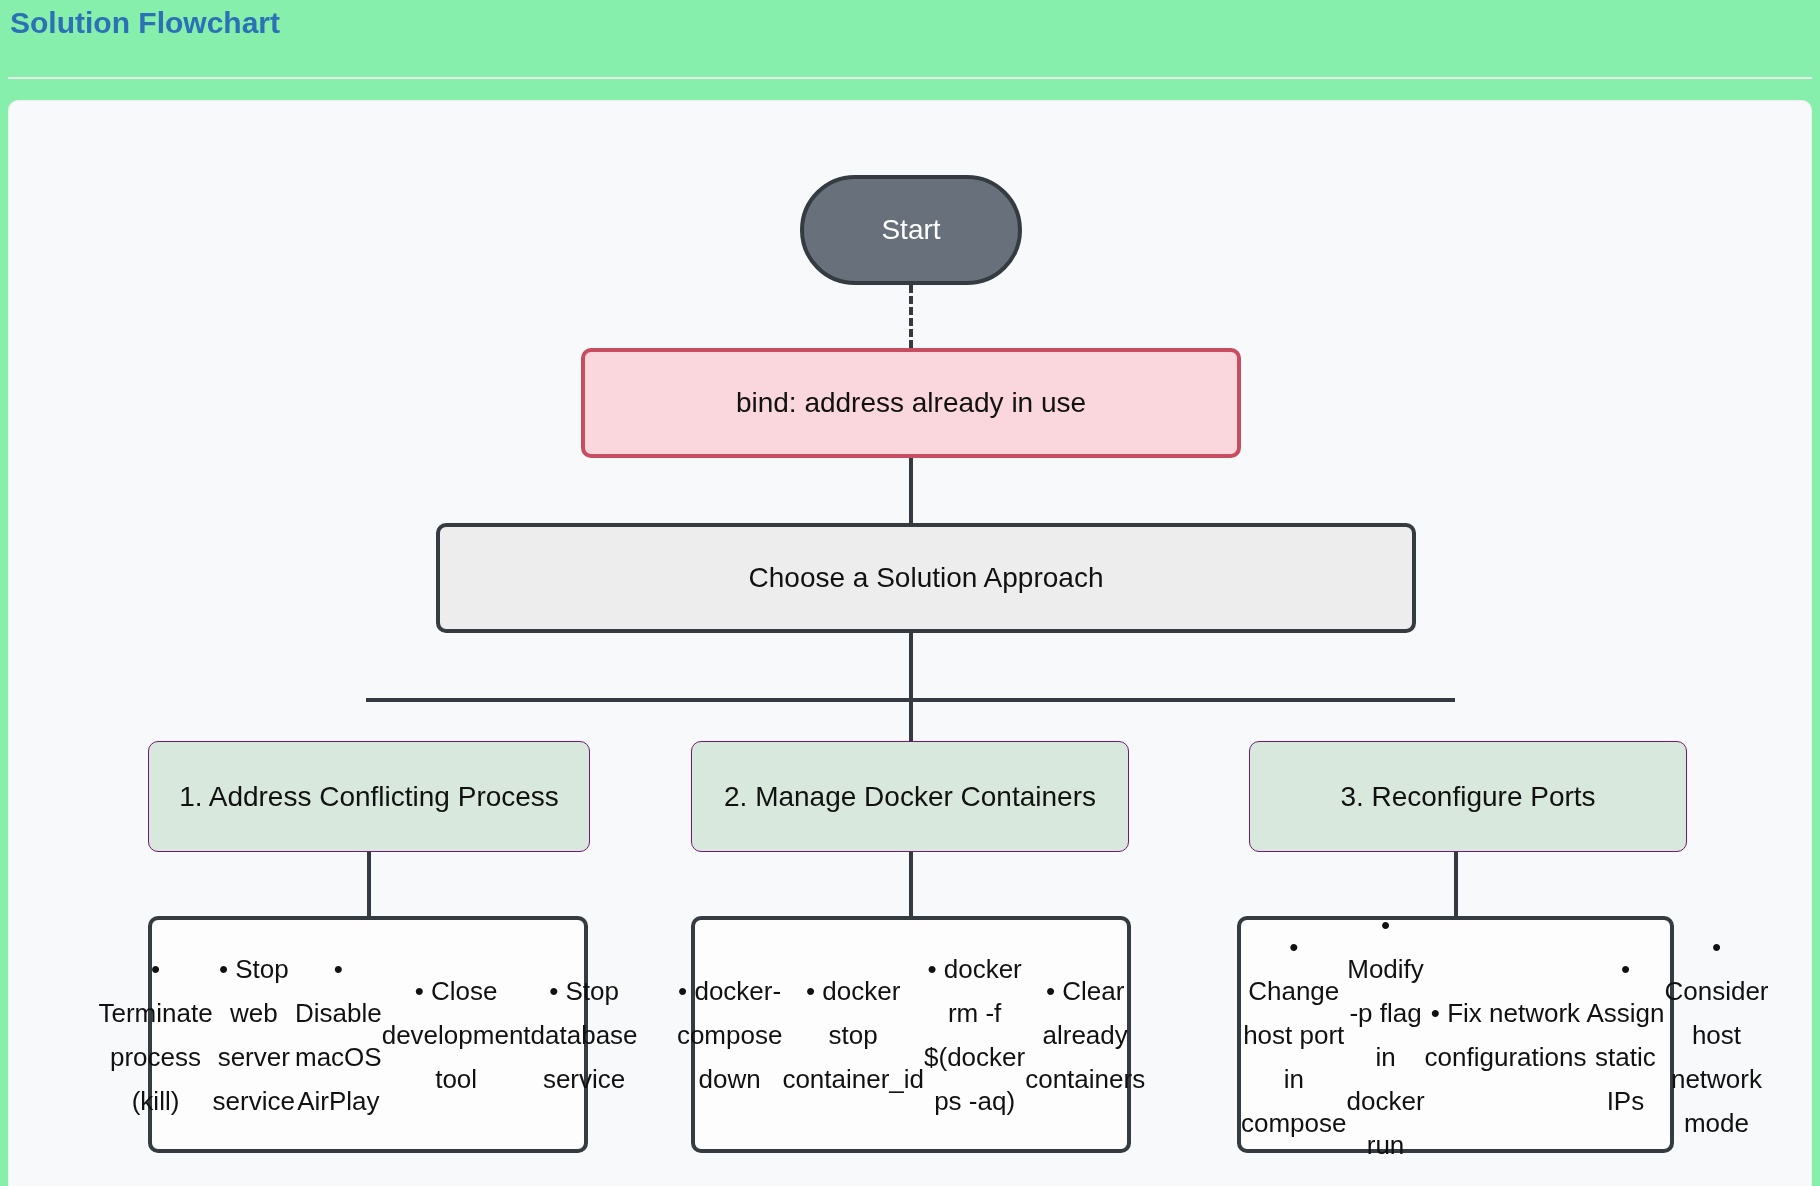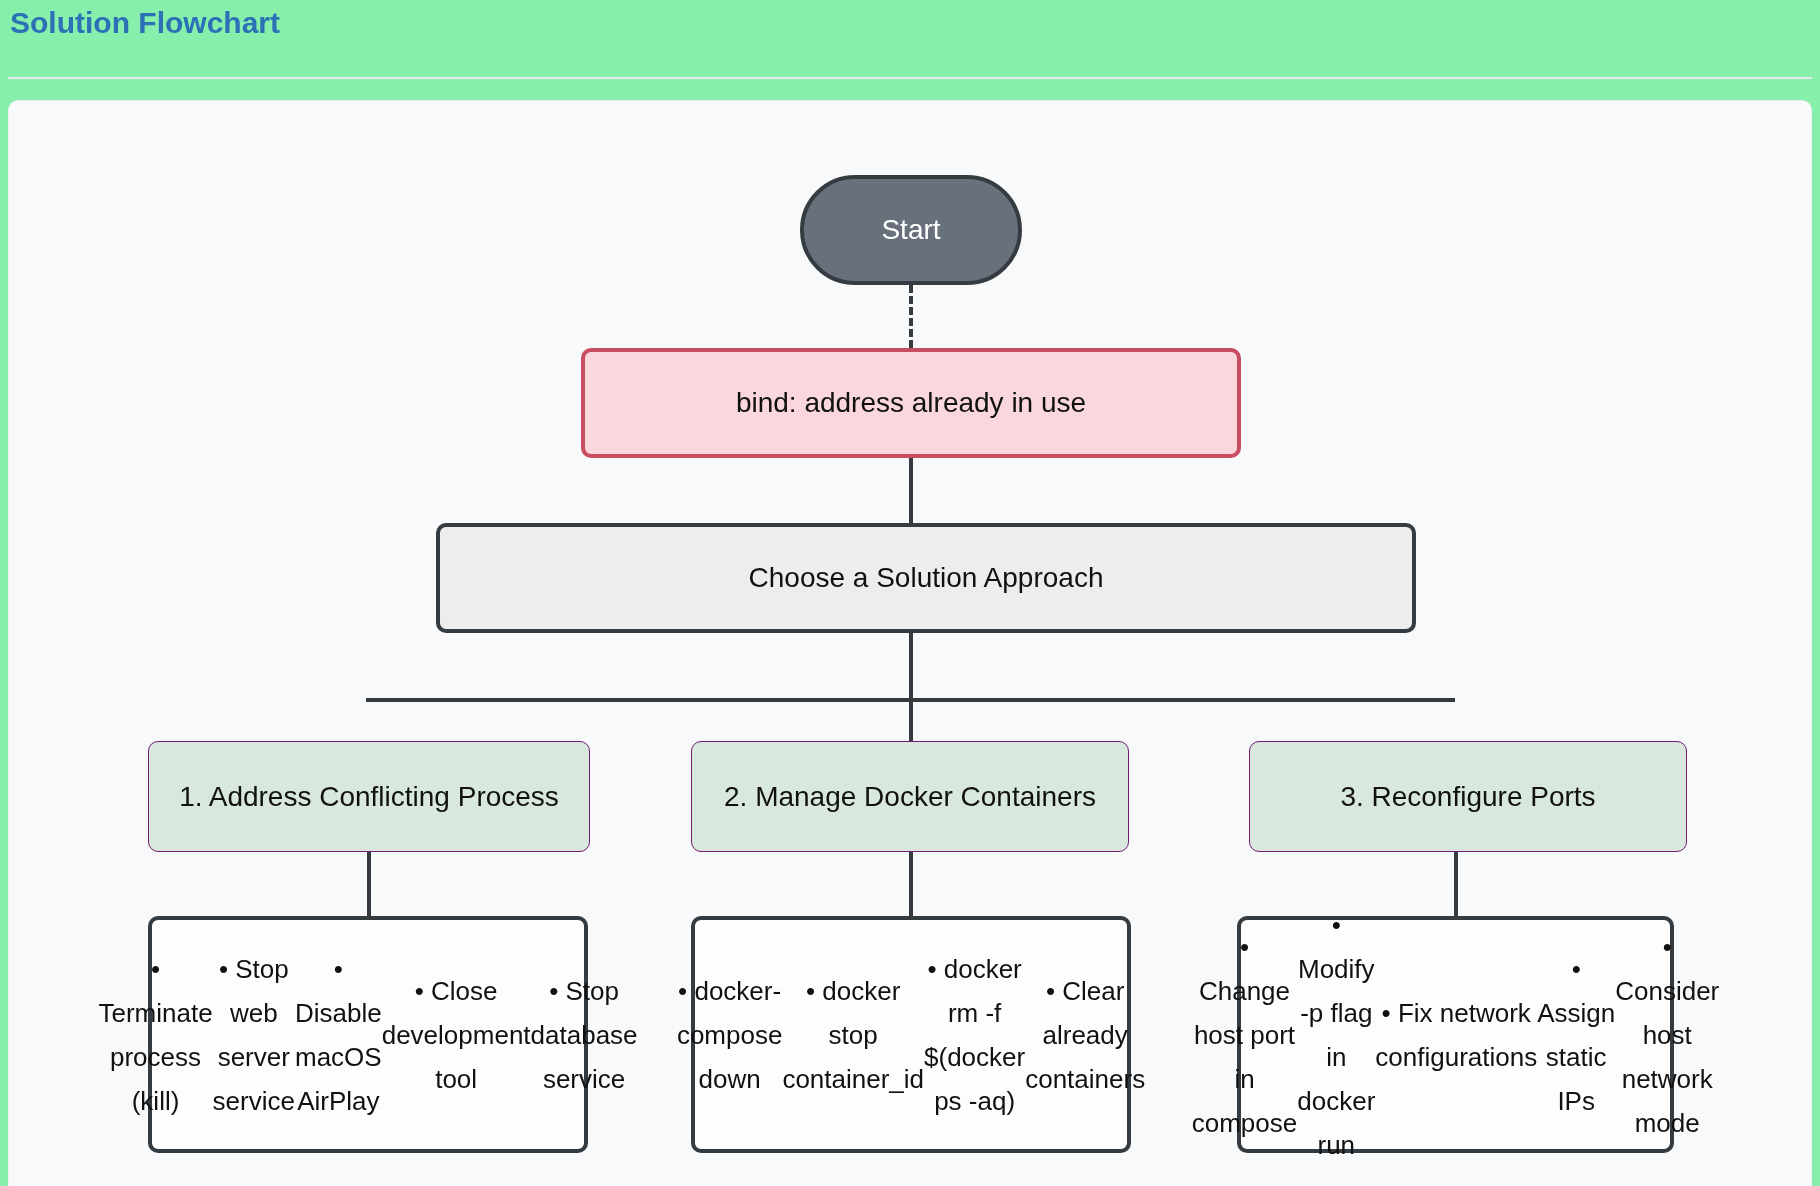--- a/index.html
+++ b/index.html
@@ -85,21 +85,21 @@
     top: 916px; height: 237px;
     background: #fdfdfd;
     border: 4px solid #343b41;
     border-radius: 10px;
     flex-direction: row;
     font-size: 26px;
     line-height: 44px;
   }
   .list-1 { left: 148px;  width: 440px; }
   .list-2 { left: 691px;  width: 440px; }
-  .list-3 { left: 1237px; width: 437px; }
+  .list-3 { left: 1237px; width: 437px; justify-content: space-between; }
   .edge-v {
     position: absolute;
     width: 4px;
     background: #343a40;
   }
   .edge-h {
     position: absolute;
     height: 4px;
     background: #343a40;
   }

